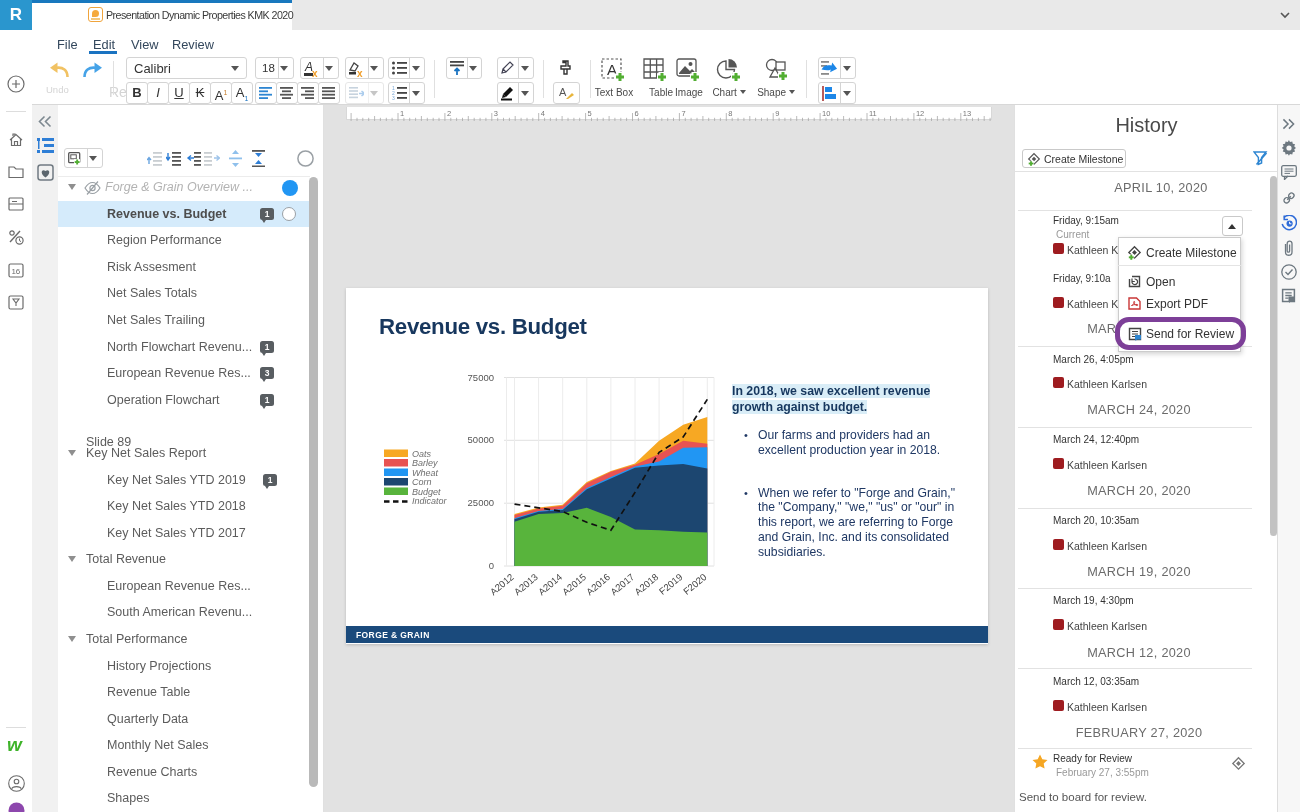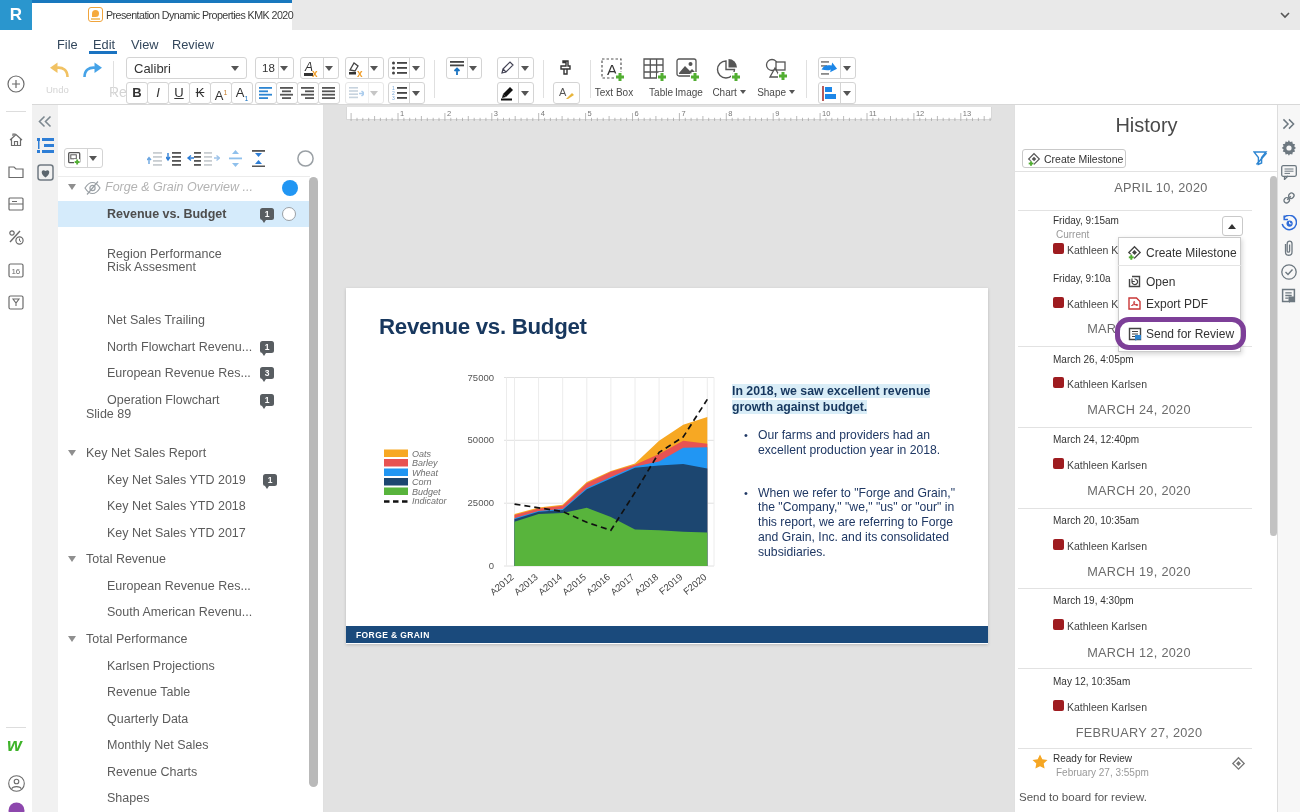--- a/index.html
+++ b/index.html
@@ -455,42 +455,45 @@
           <path d="M3 13.5 L14 0.5" stroke="#9aa0a5" stroke-width="1.2"></path>
         </svg>
       <span style="position:absolute; left:47px;">Forge &amp; Grain Overview ...</span>
       <span style="position:absolute; left:224px; top:6px; width:16px; height:16px; border-radius:50%; background:#2196f3;"></span>
     </div>
     <div class="orow" style="top:95.5px; background:#d5ebfb; font-weight:bold; color:#4d4d4d;">
       <span style="position:absolute; left:49px;">Revenue vs. Budget</span>
       <span class="badge" style="left:202px;">1</span>
       <span style="position:absolute; left:224px; top:6px; width:14px; height:14px; border-radius:50%; border:1.5px solid #9aa0a5; background:#fff;"></span>
     </div>
-    <div class="orow" style="top:136px;text-align:right;">
+    <div class="orow" style="top:122px;text-align:right;">
         <span style="position:absolute; left:49px;">Region Performance</span>
       </div>
     <div class="orow" style="top:148.5px;">
         <span style="position:absolute; left:49px;">Risk Assesment</span>
+      </div>
+    <div class="orow" style="top:175px;">
+        <span style="position:absolute; left:49px;">Net Sales Totals</span>
       </div>
     <div class="orow" style="top:201.5px;">
         <span style="position:absolute; left:49px;">Net Sales Trailing</span>
       </div>
     <div class="orow" style="top:228.5px;">
         <span style="position:absolute; left:49px;">North Flowchart Revenu...</span>
         <span class="badge" style="left:202px;">1</span>
       </div>
     <div class="orow" style="top:255px;">
         <span style="position:absolute; left:49px;">European Revenue Res...</span>
         <span class="badge" style="left:202px;">3</span>
       </div>
     <div class="orow" style="top:281.5px;">
         <span style="position:absolute; left:49px;">Operation Flowchart</span>
         <span class="badge" style="left:202px;">1</span>
       </div>
-    <div class="orow" style="top:296px;text-align:right;">
+    <div class="orow" style="top:324px;text-align:right;">
         <span style="position:absolute; left:28px;">Slide 89</span>
       </div>
     <div class="orow" style="top:334.5px;">
         <span class="tri" style="left:10px;"></span>
         <span style="position:absolute; left:28px;">Key Net Sales Report</span>
       </div>
     <div class="orow" style="top:361.5px;">
         <span style="position:absolute; left:49px;">Key Net Sales YTD 2019</span>
         <span class="badge" style="left:205px;">1</span>
       </div>
@@ -508,21 +511,21 @@
         <span style="position:absolute; left:49px;">European Revenue Res...</span>
       </div>
     <div class="orow" style="top:494px;">
         <span style="position:absolute; left:49px;">South American Revenu...</span>
       </div>
     <div class="orow" style="top:521px;">
         <span class="tri" style="left:10px;"></span>
         <span style="position:absolute; left:28px;">Total Performance</span>
       </div>
     <div class="orow" style="top:547.5px;">
-        <span style="position:absolute; left:49px;">Karlsen Projections</span>
+        <span style="position:absolute; left:49px;">History Projections</span>
       </div>
     <div class="orow" style="top:574px;">
         <span style="position:absolute; left:49px;">Revenue Table</span>
       </div>
     <div class="orow" style="top:600.5px;">
         <span style="position:absolute; left:49px;">Quarterly Data</span>
       </div>
     <div class="orow" style="top:627px;">
         <span style="position:absolute; left:49px;">Monthly Net Sales</span>
       </div>
@@ -768,21 +771,21 @@
     <div class="hitem" style="top:410px;">March 20, 10:35am</div>
     <div class="avatar" style="top:434px;"></div>
     <div class="aname" style="top:435px;">Kathleen Karlsen</div>
     <div class="hdate" style="top:460px;">MARCH 19, 2020</div>
     <div class="hsep" style="top:483px;"></div>
     <div class="hitem" style="top:490px;">March 19, 4:30pm</div>
     <div class="avatar" style="top:514px;"></div>
     <div class="aname" style="top:515px;">Kathleen Karlsen</div>
     <div class="hdate" style="top:541px;">MARCH 12, 2020</div>
     <div class="hsep" style="top:563px;"></div>
-    <div class="hitem" style="top:571px;">May 12, 10:35am</div>
+    <div class="hitem" style="top:571px;">March 12, 03:35am</div>
     <div class="avatar" style="top:595px;"></div>
     <div class="aname" style="top:596px;">Kathleen Karlsen</div>
     <div class="hdate" style="top:621px;">FEBRUARY 27, 2020</div>
     <div class="hsep" style="top:643px;"></div>
     <svg width="16" height="15" viewBox="0 0 16 15" style="position:absolute; left:17px; top:649px;">
         <path d="M8 0.5 L10.3 5.2 L15.5 5.9 L11.7 9.5 L12.6 14.6 L8 12.2 L3.4 14.6 L4.3 9.5 L0.5 5.9 L5.7 5.2 Z" fill="#f5a623"></path>
       </svg>
     <div class="hitem" style="top:648px;">Ready for Review</div>
     <div style="position:absolute; left:41px; top:662px; font-size:10px; color:#999;">February 27, 3:55pm</div>
     <svg width="15" height="15" viewBox="0 0 14 14" style="position:absolute; left:216px; top:651px;">

